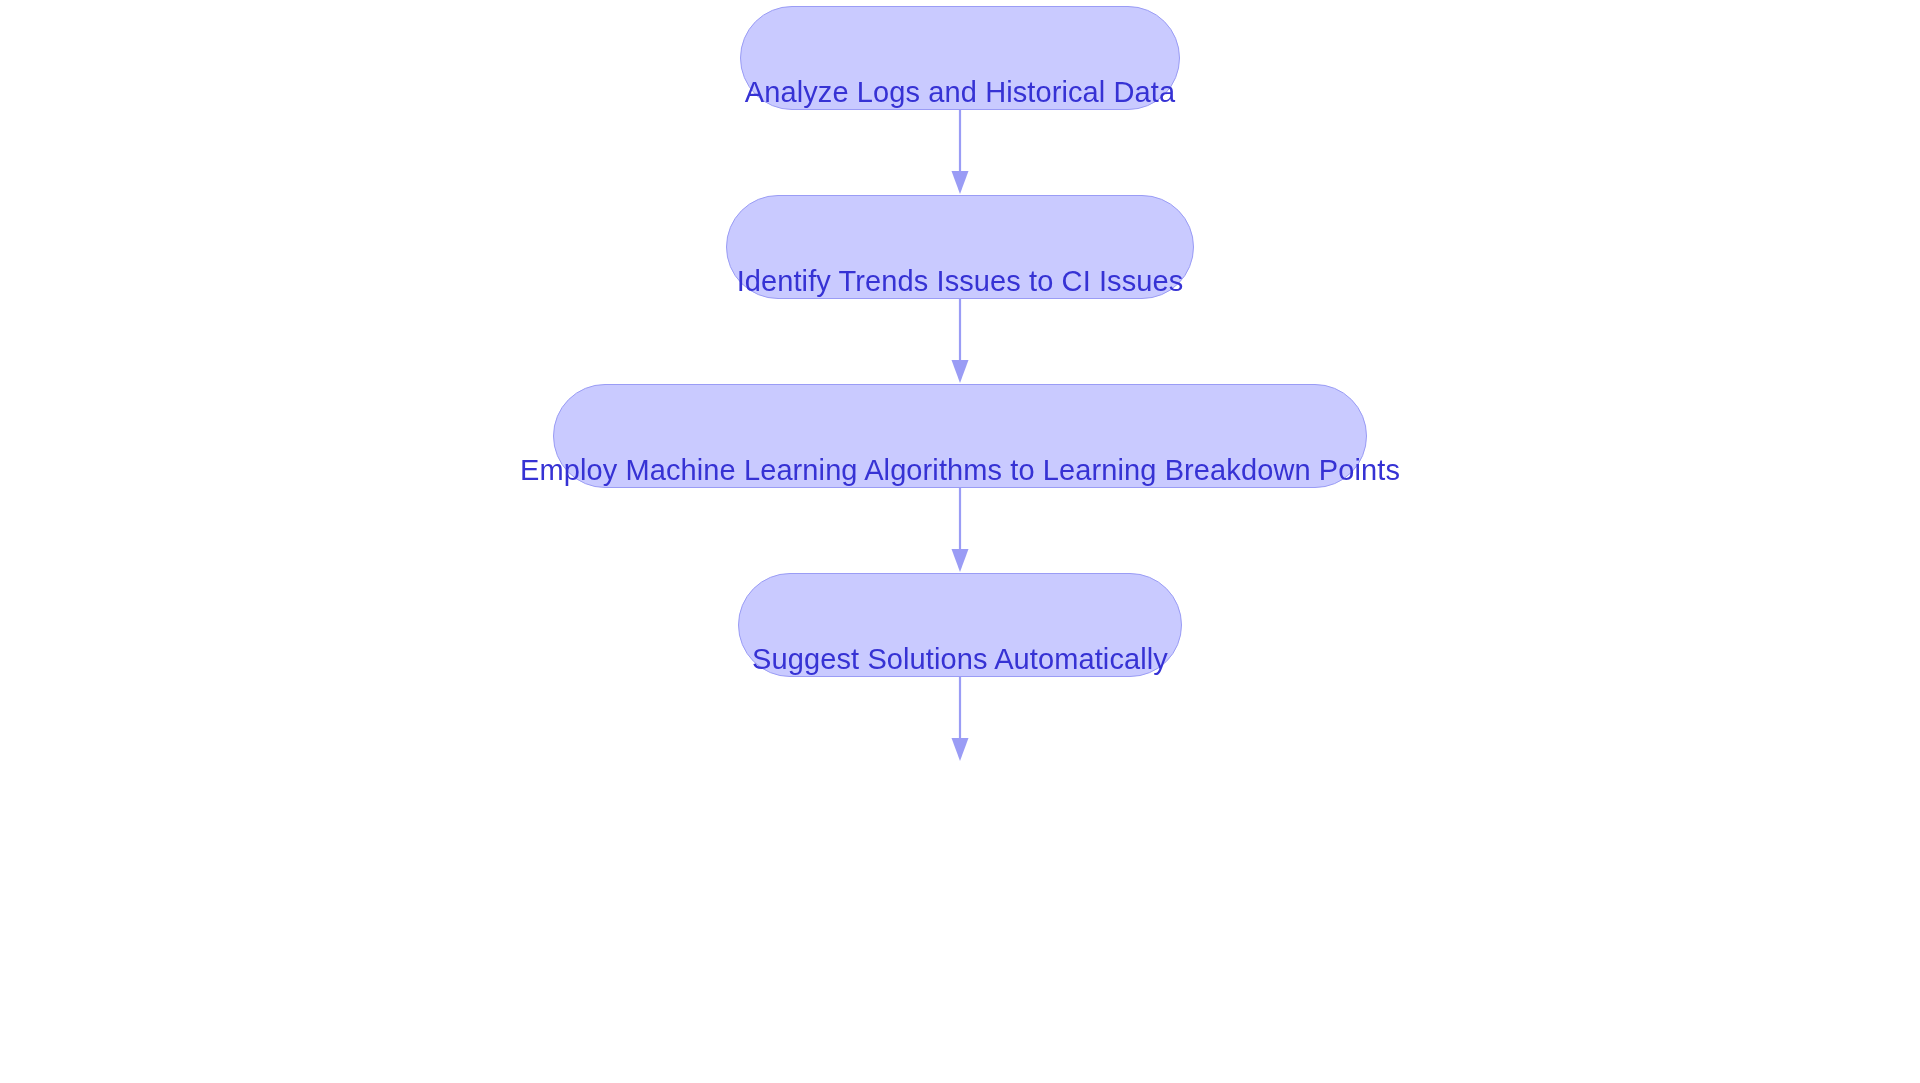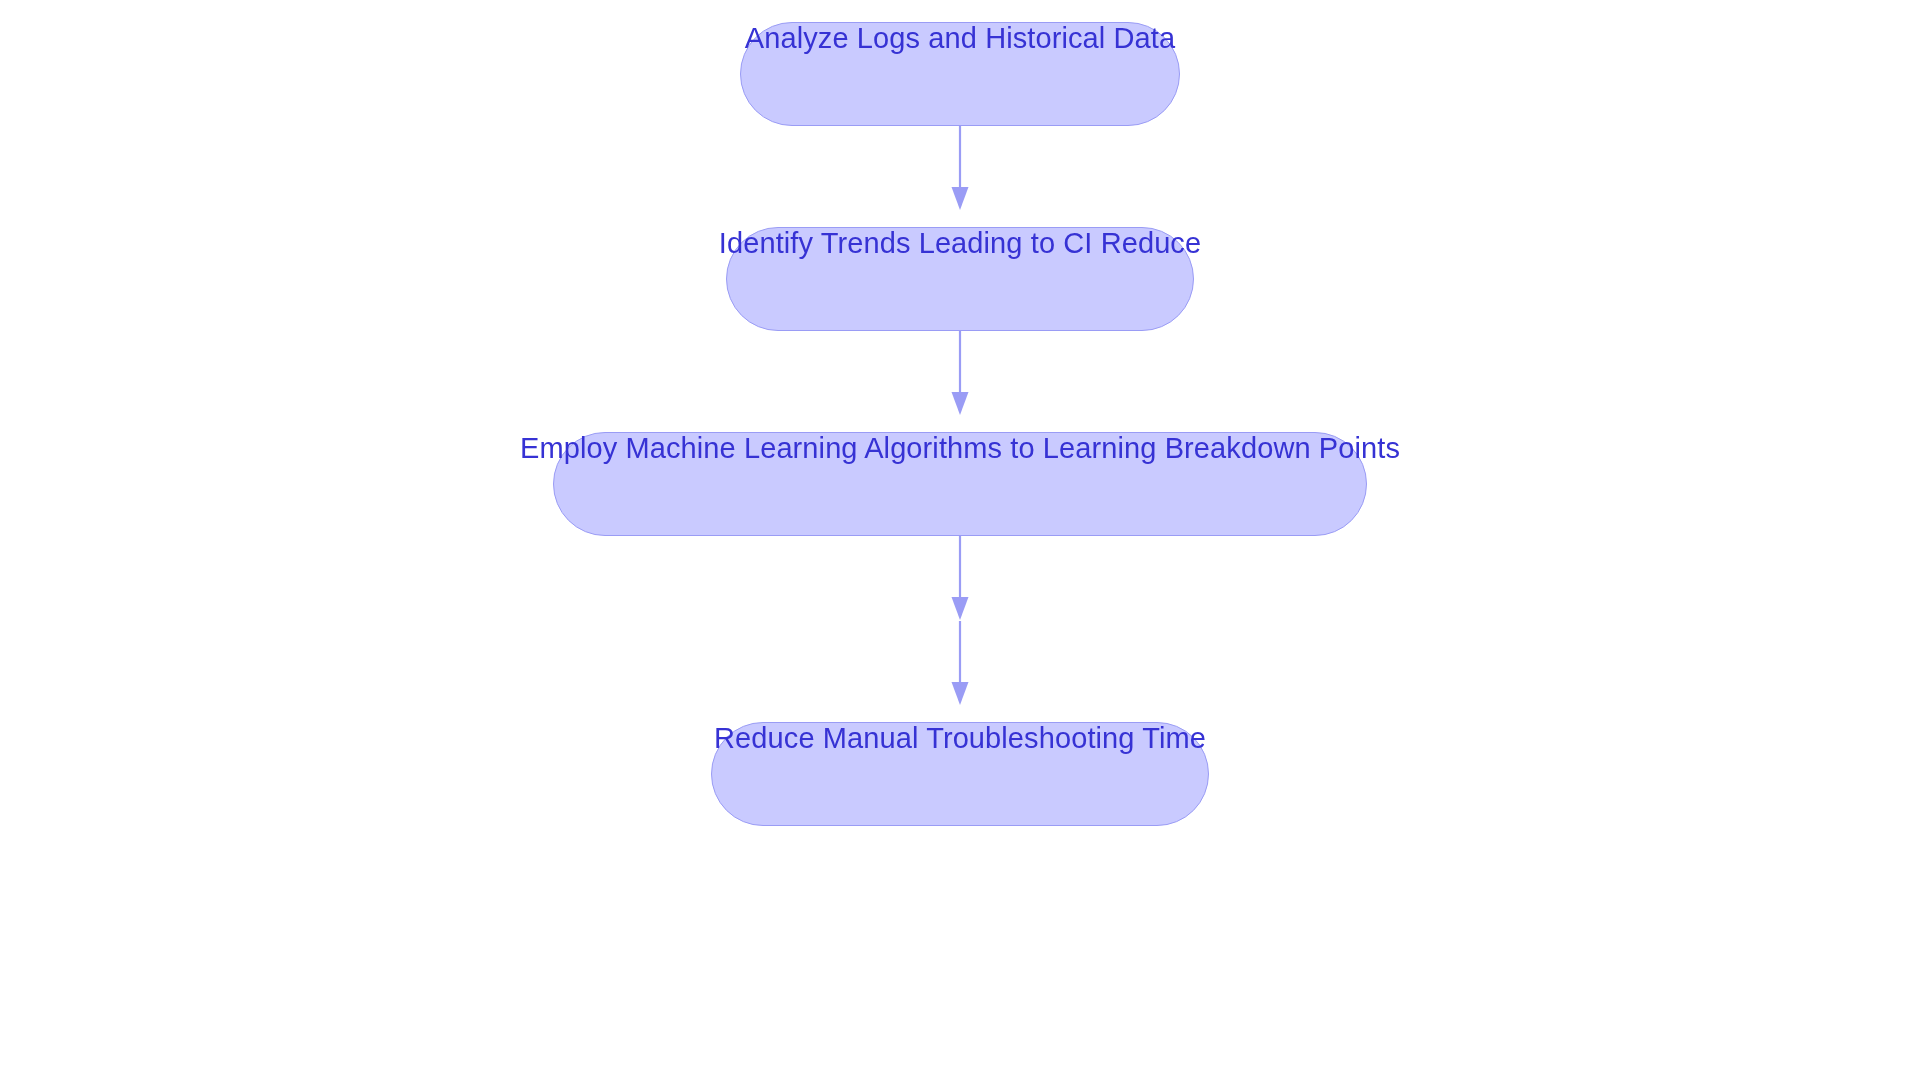--- a/index.html
+++ b/index.html
@@ -33,30 +33,29 @@
     align-items: center;
     justify-content: flex-start;
     padding-top: 6px;
     box-sizing: border-box;
   }
 
   
   .node {
     box-sizing: border-box;
     display: flex;
-    align-items: flex-start;
+    align-items: flex-end;
     justify-content: center;
     background: #c9caff;
     border: 1.6px solid #9a9cf5;
     border-radius: 9999px;
     height: 104px;
     padding: 0 40px;
     position: relative;
     z-index: 2;
-    margin-top: 16px;
   }
 
   .node-label {
     color: #3632d4;
     font-size: 29px;
     font-weight: 400;
     line-height: 1.1;
     letter-spacing: 0.1px;
     white-space: nowrap;
     font-family: "Liberation Sans", "DejaVu Sans", sans-serif;
@@ -95,47 +94,47 @@
     </div>
 
     <div class="connector">
       <svg viewBox="0 0 30 85" xmlns="http://www.w3.org/2000/svg" aria-hidden="true">
         <line x1="15" y1="0" x2="15" y2="68" stroke="#9a9cf5" stroke-width="2.2"></line>
         <polygon points="15,84 6.5,61 23.5,61" fill="#9a9cf5"></polygon>
       </svg>
     </div>
 
     <div class="node n1">
-      <span class="node-label">Identify Trends Leading to CI Reduce</span>
+      <span class="node-label">Identify Trends Issues to CI Issues</span>
     </div>
 
     <div class="connector">
       <svg viewBox="0 0 30 85" xmlns="http://www.w3.org/2000/svg" aria-hidden="true">
         <line x1="15" y1="0" x2="15" y2="68" stroke="#9a9cf5" stroke-width="2.2"></line>
         <polygon points="15,84 6.5,61 23.5,61" fill="#9a9cf5"></polygon>
       </svg>
     </div>
 
     <div class="node n2">
       <span class="node-label">Employ Machine Learning Algorithms to Learning Breakdown Points</span>
     </div>
 
     <div class="connector">
       <svg viewBox="0 0 30 85" xmlns="http://www.w3.org/2000/svg" aria-hidden="true">
         <line x1="15" y1="0" x2="15" y2="68" stroke="#9a9cf5" stroke-width="2.2"></line>
         <polygon points="15,84 6.5,61 23.5,61" fill="#9a9cf5"></polygon>
       </svg>
     </div>
 
+    <div class="node n3">
+      <span class="node-label">Suggest Solutions Automatically</span>
+    </div>
 
     <div class="connector">
       <svg viewBox="0 0 30 85" xmlns="http://www.w3.org/2000/svg" aria-hidden="true">
         <line x1="15" y1="0" x2="15" y2="68" stroke="#9a9cf5" stroke-width="2.2"></line>
         <polygon points="15,84 6.5,61 23.5,61" fill="#9a9cf5"></polygon>
       </svg>
     </div>
 
-    <div class="node n4">
-      <span class="node-label">Reduce Manual Troubleshooting Time</span>
-    </div>
 
   </div>
 </div>
 
 </body></html>

